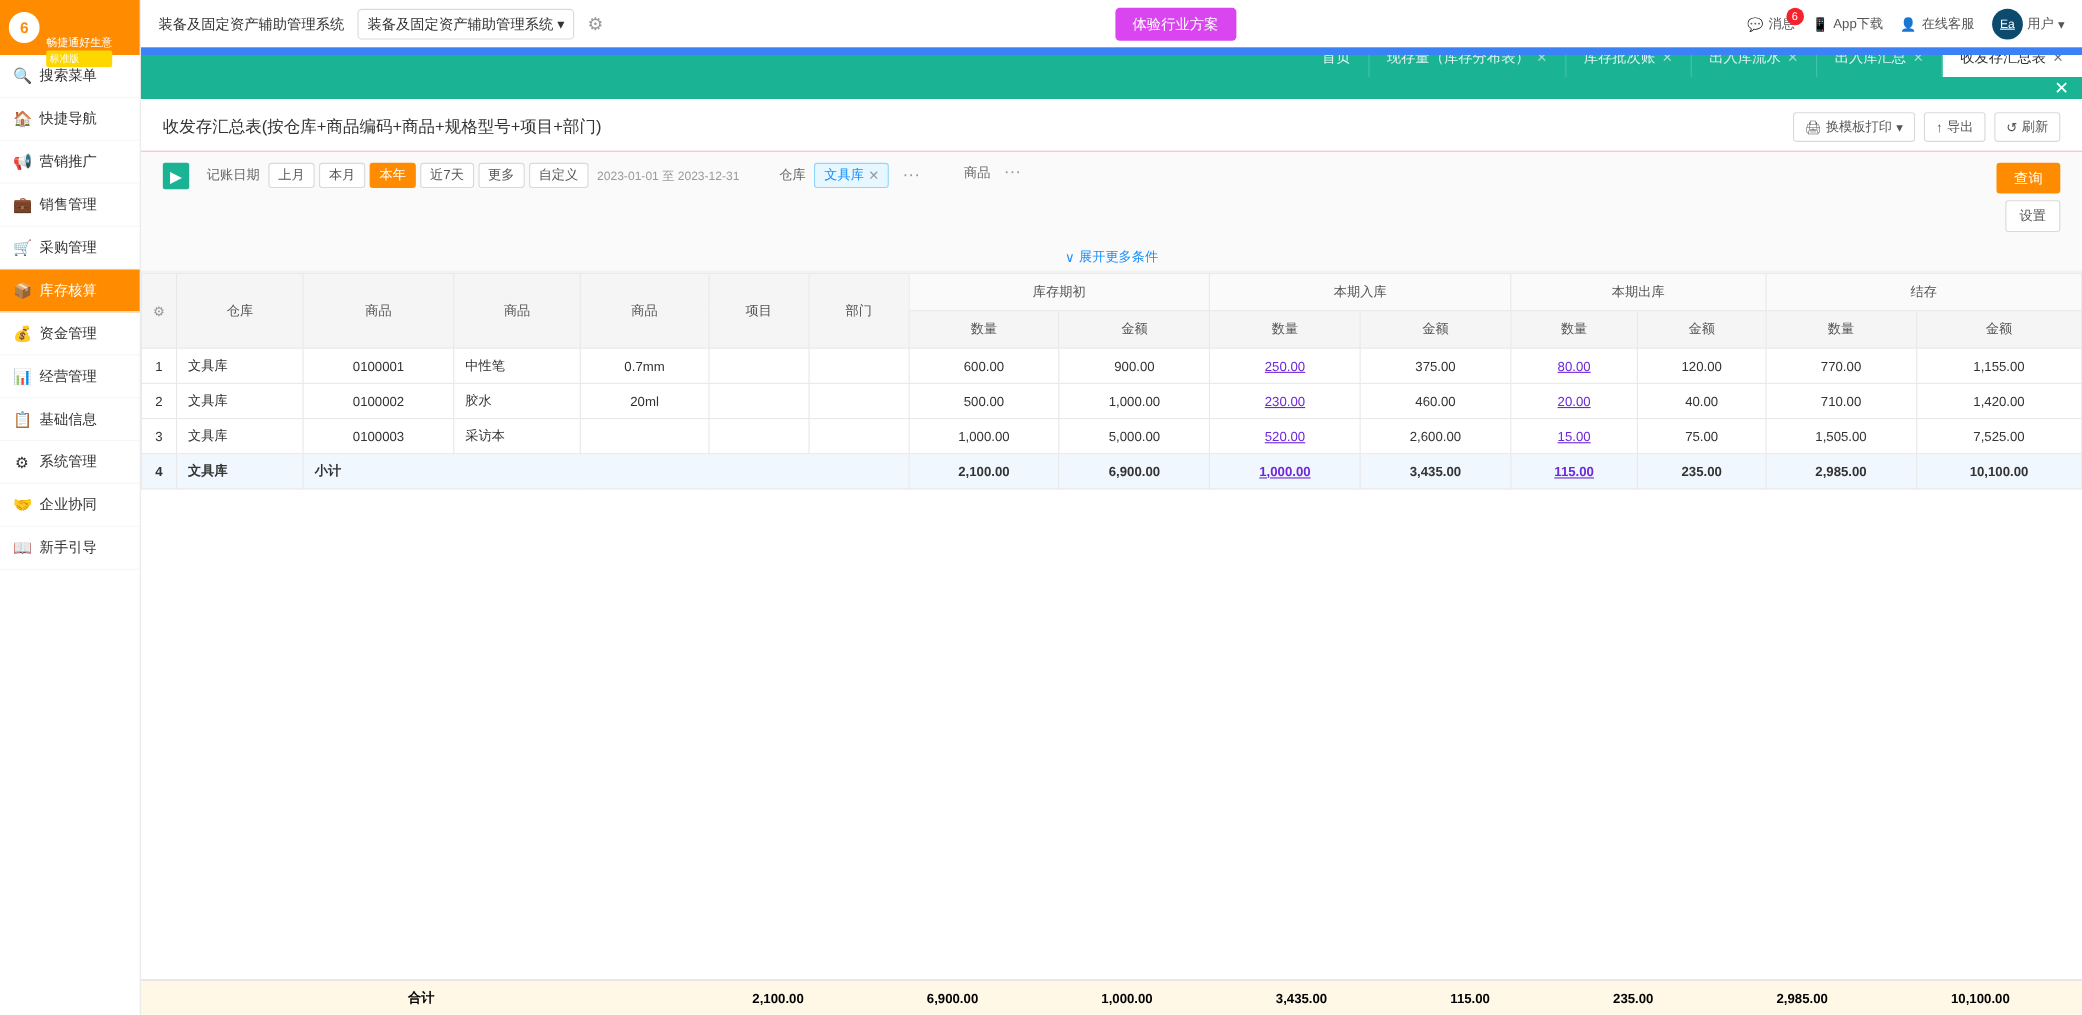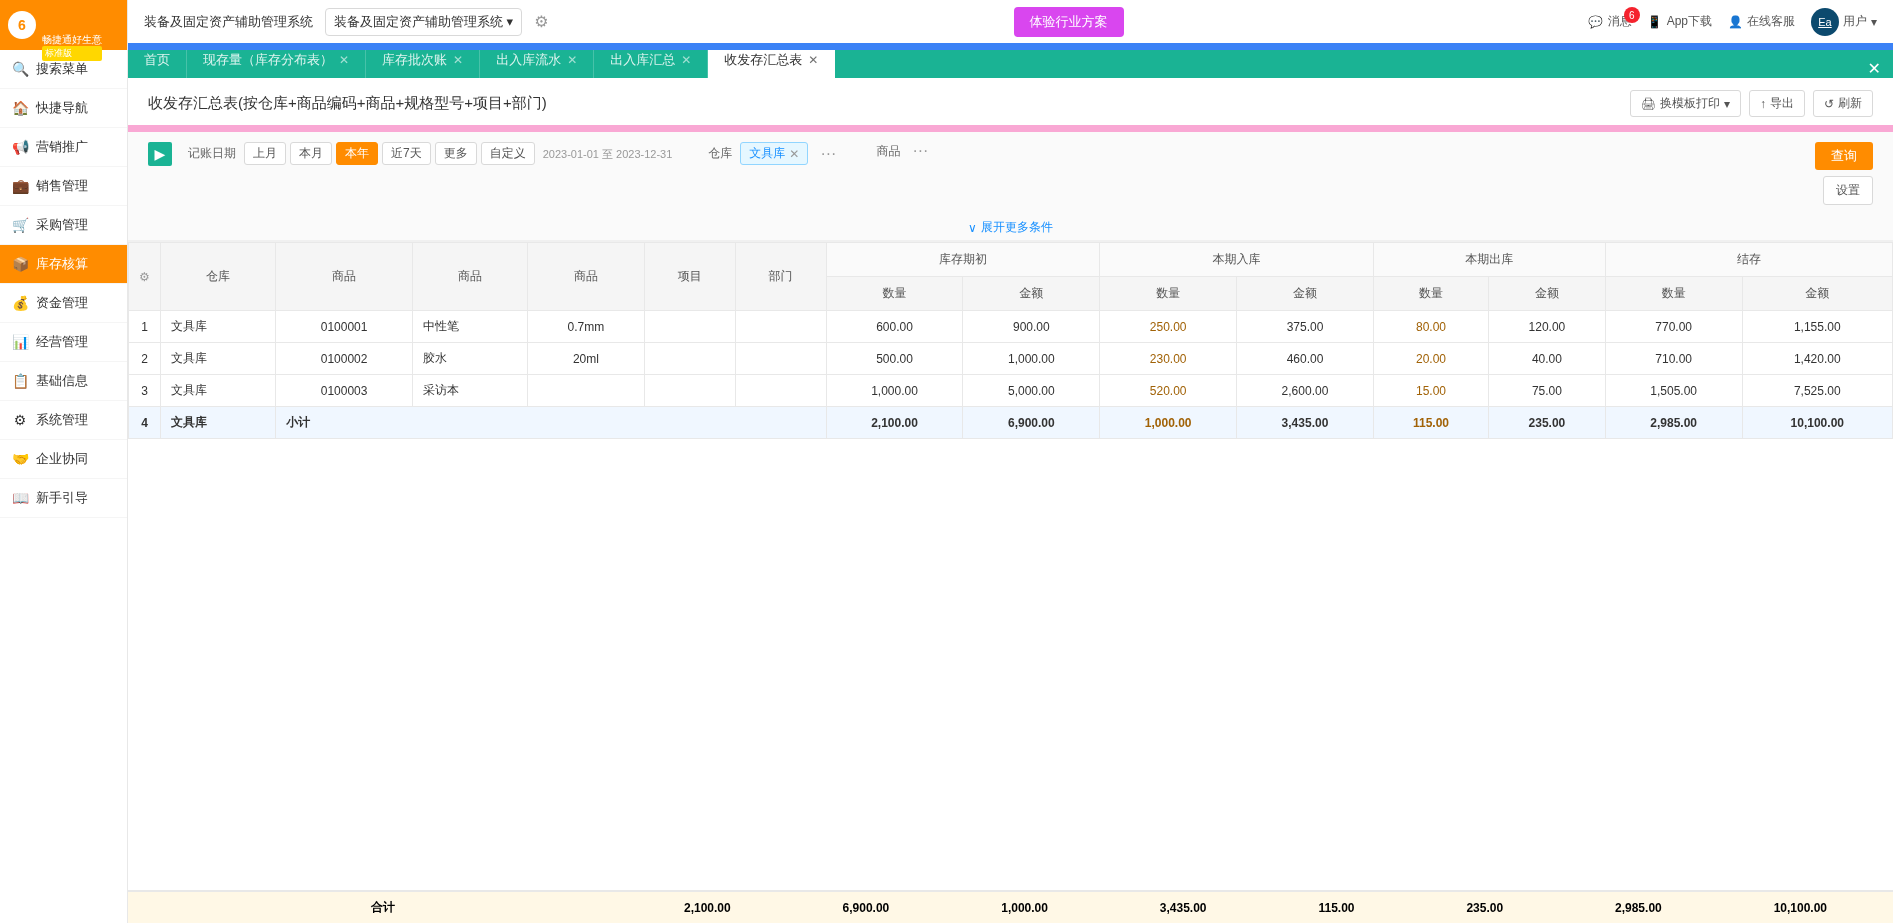--- a/index.html
+++ b/index.html
@@ -24,31 +24,31 @@
     .system-title { font-size: 13px; color: #333; }
     .system-select { font-size: 13px; color: #333; padding: 4px 8px; border: 1px solid #d9d9d9; border-radius: 4px; cursor: pointer; }
     .top-header-center { display: flex; align-items: center; gap: 8px; }
     .btn-trial { background: #d946ef; color: #fff; padding: 6px 16px; border-radius: 4px; font-size: 13px; cursor: pointer; border: none; }
     .top-header-right { display: flex; align-items: center; gap: 16px; font-size: 12px; color: #555; }
     .header-icon-item { display: flex; align-items: center; gap: 4px; cursor: pointer; position: relative; }
     .badge-red { background: #f5222d; color: #fff; border-radius: 50%; width: 16px; height: 16px; font-size: 10px; display: flex; align-items: center; justify-content: center; position: absolute; top: -6px; right: -8px; }
     .user-avatar { width: 28px; height: 28px; border-radius: 50%; background: #0c4a6e; display: flex; align-items: center; justify-content: center; color: #fff; font-size: 11px; text-decoration: underline; }
 
     
-    .tabs-bar { height: 28px; background: #1ab394; display: flex; align-items: flex-end; padding: 0 0 0 0; overflow: hidden; }
+    .tabs-bar { height: 40px; background: #1ab394; display: flex; align-items: flex-end; padding: 0 0 0 0; overflow: hidden; flex-direction: column; }
     .tab-item { padding: 8px 16px; font-size: 13px; color: rgba(255,255,255,0.85); cursor: pointer; display: flex; align-items: center; gap: 6px; white-space: nowrap; border-right: 1px solid rgba(255,255,255,0.2); height: 36px; }
     .tab-item.active { background: #fff; color: #333; border-radius: 4px 4px 0 0; }
     .tab-item .close-tab { color: inherit; font-size: 12px; opacity: 0.7; }
     .tab-close-all { margin-left: auto; color: #fff; padding: 0 12px; cursor: pointer; font-size: 16px; display: flex; align-items: center; }
 
     
     .content-area { flex: 1; display: flex; flex-direction: column; overflow: hidden; background: #fff; }
 
     
-    .page-header { padding: 12px 20px 8px 20px; border-bottom: 7px solid #f9a8d4; display: flex; align-items: center; justify-content: space-between; }
+    .page-header { padding: 12px 20px 8px 20px; border-bottom: 1px solid #f9a8d4; display: flex; align-items: center; justify-content: space-between; }
     .page-title { font-size: 15px; color: #333; font-weight: normal; }
     .page-actions { display: flex; align-items: center; gap: 8px; }
     .btn-template { border: 1px solid #d9d9d9; background: #fff; padding: 4px 10px; border-radius: 3px; font-size: 12px; cursor: pointer; color: #555; display: flex; align-items: center; gap: 4px; }
     .btn-export { border: 1px solid #d9d9d9; background: #fff; padding: 4px 10px; border-radius: 3px; font-size: 12px; cursor: pointer; color: #555; display: flex; align-items: center; gap: 4px; }
     .btn-refresh { border: 1px solid #d9d9d9; background: #fff; padding: 4px 10px; border-radius: 3px; font-size: 12px; cursor: pointer; color: #555; display: flex; align-items: center; gap: 4px; }
     .filter-section { display: flex; align-items: center; gap: 8px; }
     .filter-label { color: #666; font-size: 12px; white-space: nowrap; }
     .filter-date-btns { display: flex; align-items: center; gap: 4px; }
     .date-btn { padding: 2px 8px; border: 1px solid #d9d9d9; background: #fff; border-radius: 3px; font-size: 12px; cursor: pointer; color: #555; }
     .date-btn.active { background: #ff8c00; color: #fff; border-color: #ff8c00; }
@@ -63,21 +63,21 @@
     
     .table-container { flex: 1; overflow-y: auto; }
     table { width: 100%; border-collapse: collapse; font-size: 12px; }
     thead tr { background: #f5f5f5; }
     thead th { padding: 8px 10px; text-align: center; border: 1px solid #e8e8e8; color: #555; font-weight: normal; white-space: nowrap; }
     thead th.group-header { background: #fafafa; font-weight: normal; }
     tbody tr { background: #fff; }
     tbody tr.subtotal { background: #f0f7ff; font-weight: bold; }
     tbody td { padding: 7px 10px; text-align: center; border: 1px solid #e8e8e8; color: #333; white-space: nowrap; }
     tbody td.text-left { text-align: left; }
-    tbody td.link { color: #a16207; cursor: pointer; }
+    tbody td.link { color: #6d28d9; text-decoration: underline; cursor: pointer; }
     .settings-col { width: 32px; text-align: center; color: #999; cursor: pointer; }
 
     
     .expand-toggle { width: 24px; height: 24px; background: #1ab394; color: #fff; display: flex; align-items: center; justify-content: center; cursor: pointer; border-radius: 2px; font-size: 14px; }
 
     
     ::-webkit-scrollbar { width: 6px; height: 6px; }
     ::-webkit-scrollbar-track { background: #f1f1f1; }
     ::-webkit-scrollbar-thumb { background: #ccc; border-radius: 3px; }
   </style>

